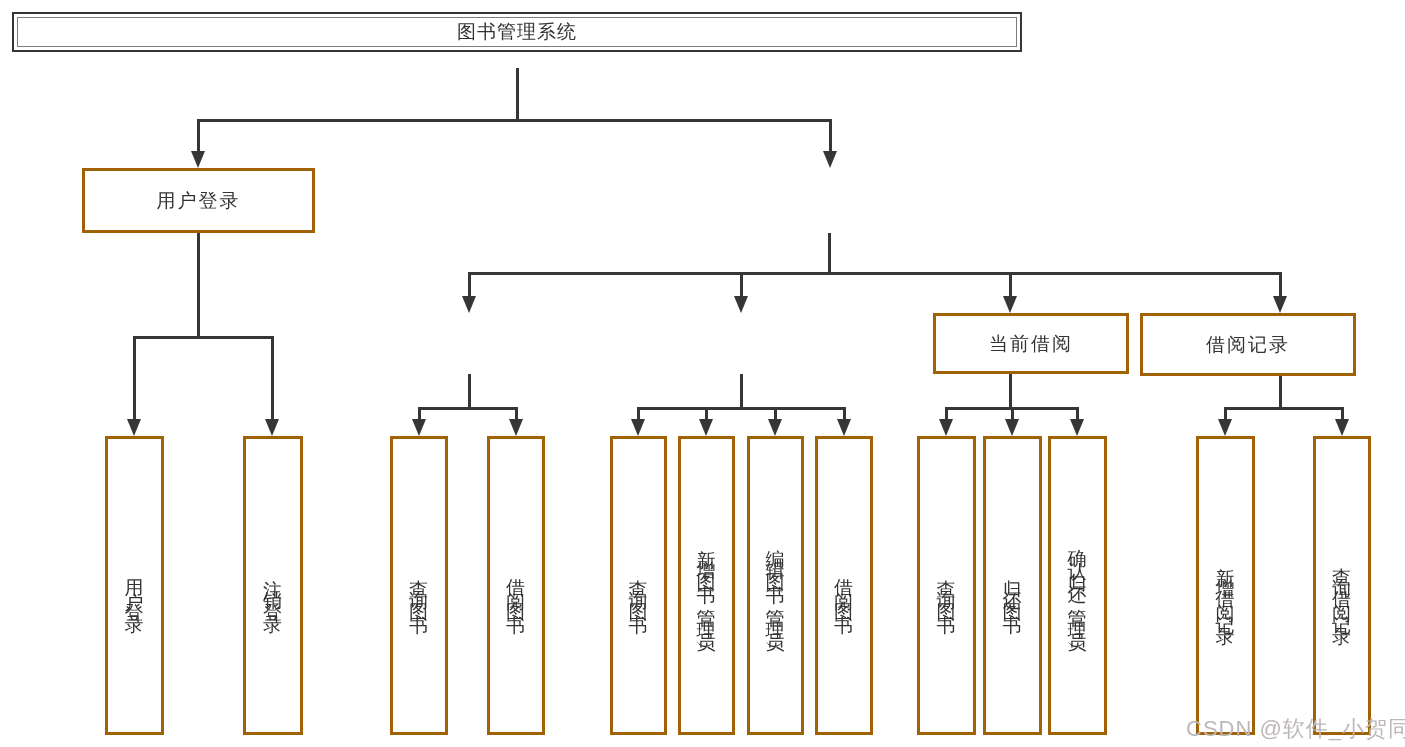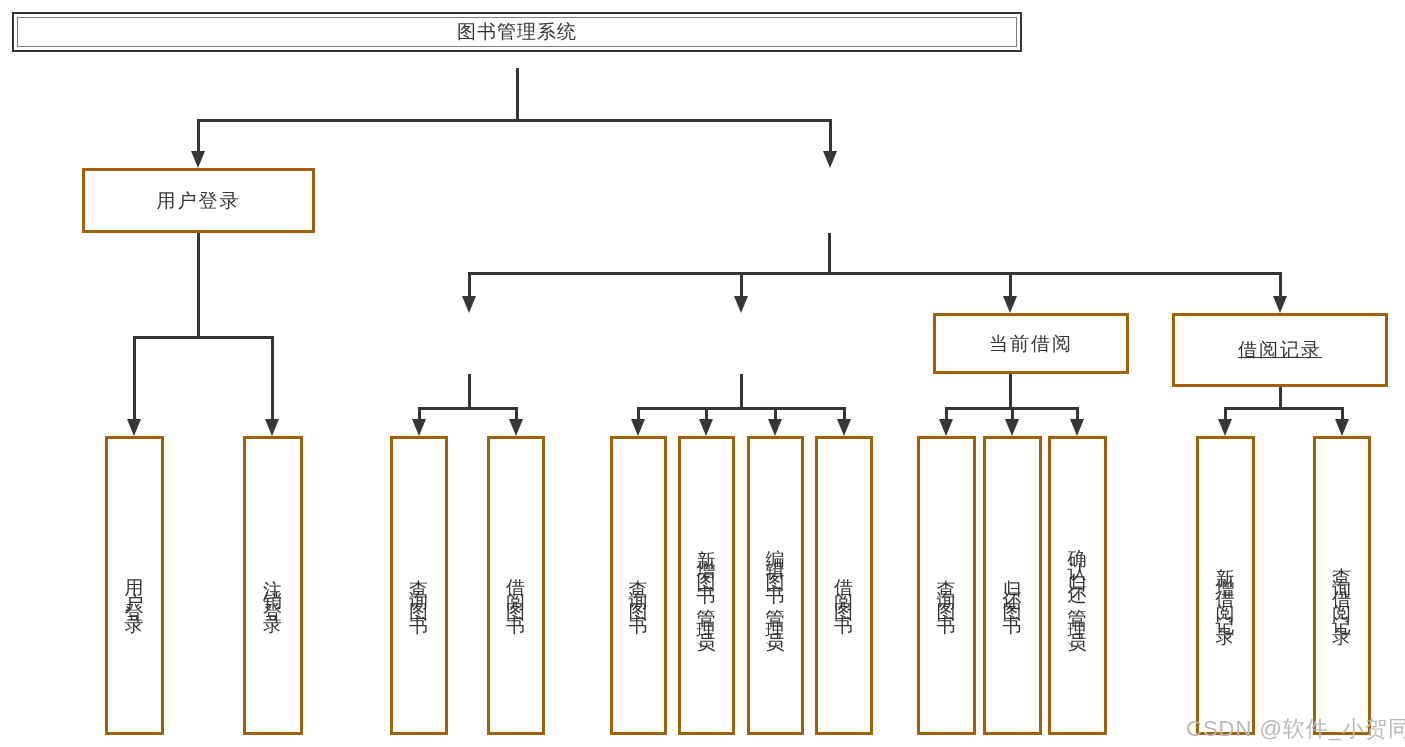--- a/index.html
+++ b/index.html
@@ -47,21 +47,21 @@
     <span>图书管理系统</span>
   </div>
 
   <div class="node" style="left:82px;top:168px;width:233px;height:65px;">
     <span>用户登录</span>
   </div>
 
   <div class="node" style="left:902px;top:313px;width:196px;height:61px;margin-left:31px;">
     <span>当前借阅</span>
   </div>
-  <div class="node" style="left:1172px;top:313px;width:216px;height:74px;text-decoration:underline;">
+  <div class="node" style="left:1140px;top:313px;width:216px;height:63px;">
     <span>借阅记录</span>
   </div>
 
   <div class="node leaf" style="left:105px;top:436px;width:59px;height:299px;">用户登录</div>
   <div class="node leaf" style="left:243px;top:436px;width:60px;height:299px;">注销登录</div>
 
   <div class="node leaf" style="left:390px;top:436px;width:58px;height:299px;">查询图书</div>
   <div class="node leaf" style="left:487px;top:436px;width:58px;height:299px;">借阅图书</div>
 
   <div class="node leaf" style="left:610px;top:436px;width:57px;height:299px;">查询图书</div>

